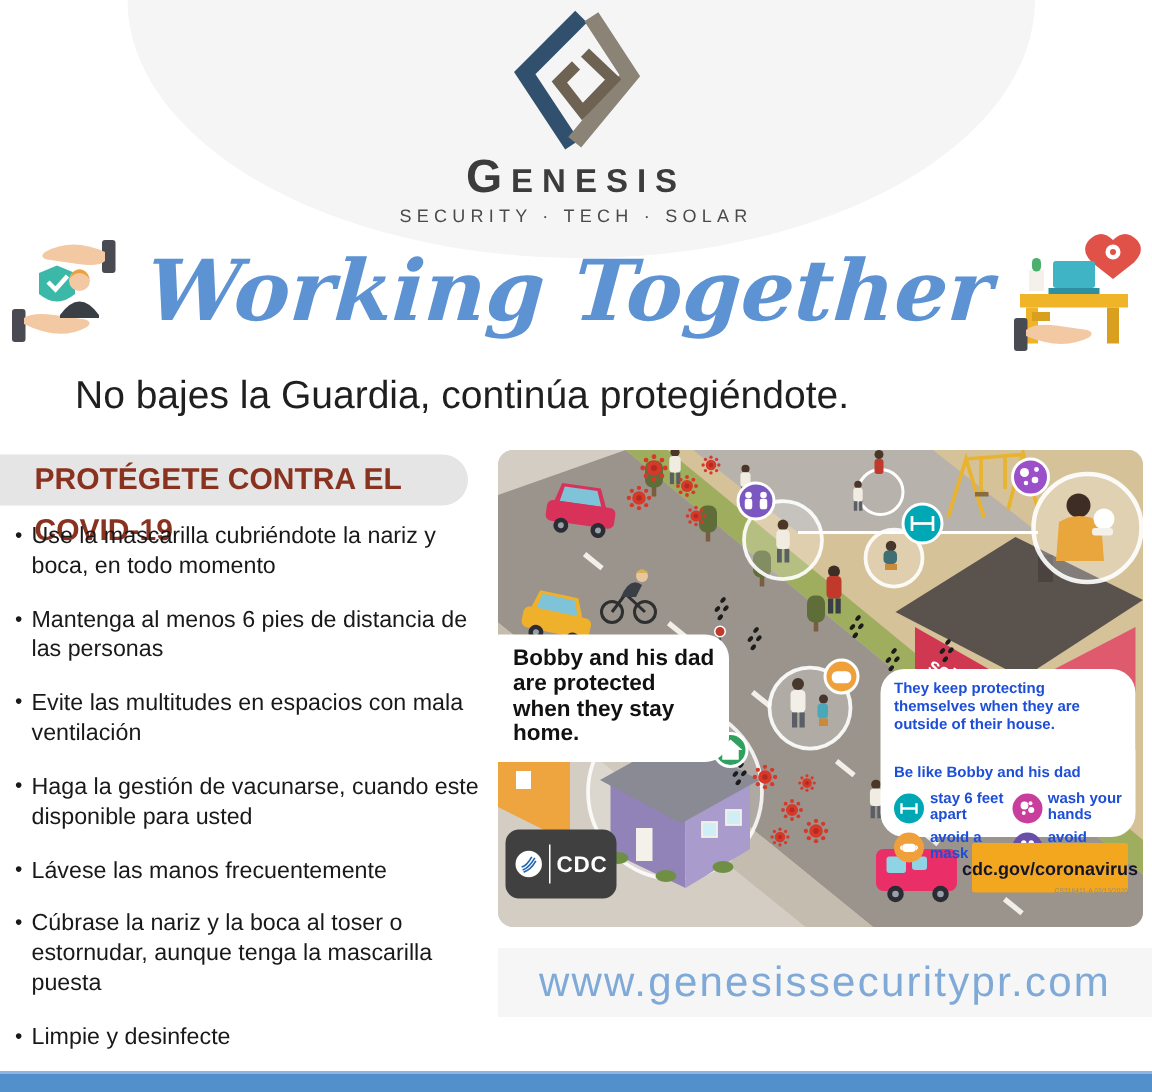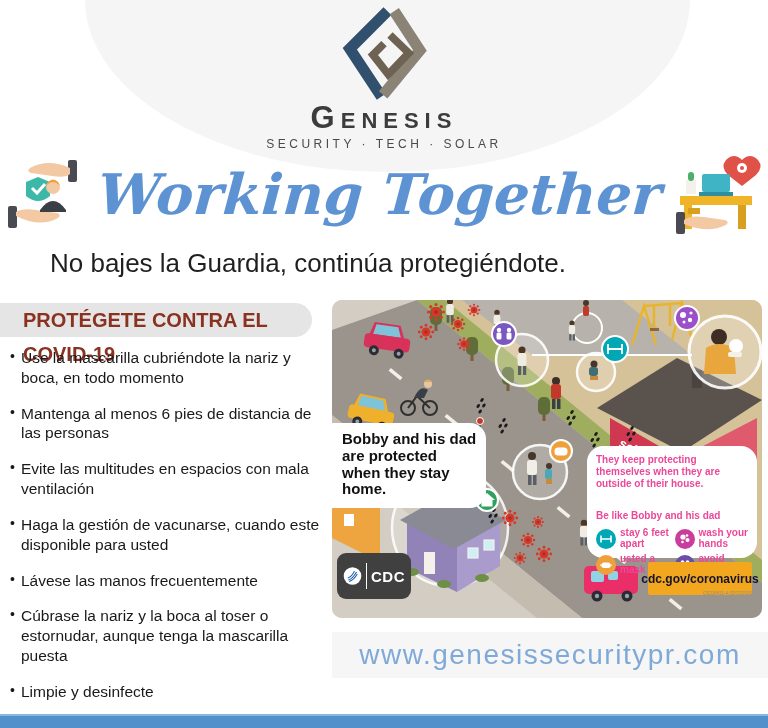--- a/index.html
+++ b/index.html
@@ -38,21 +38,21 @@
 
   
   .poster{position:absolute;left:332px;top:300px;width:430px;height:318px;
           border-radius:10px;overflow:hidden;background:#d3cdc3;}
   .poster svg.scene{position:absolute;left:0;top:0;}
   .bobby-box{position:absolute;left:0;top:123px;width:136px;background:#ffffff;
              border-radius:0 16px 16px 0;padding:8px 8px 10px 10px;
              font-weight:bold;font-size:15px;line-height:1.12;color:#111;}
   .cdc-panel{position:absolute;left:255px;top:146px;width:170px;height:112px;
              background:#ffffff;border-radius:16px;padding:8px 8px 4px 9px;
-             box-sizing:border-box;color:#ec4899;}
+             box-sizing:border-box;color:#1d4ed8;}
   .cdc-panel .p1,.cdc-panel .p2{font-weight:bold;font-size:10px;line-height:1.2;}
   .cdc-panel .p2{margin-top:20px;}
   .tip-grid{display:grid;grid-template-columns:1fr 1fr;gap:5px 4px;margin-top:6px;}
   .tip{display:flex;align-items:center;gap:4px;}
   .tip-icon{width:20px;height:20px;border-radius:50%;flex:0 0 20px;
             display:flex;align-items:center;justify-content:center;}
   .tip-label{font-weight:bold;font-size:10px;line-height:1.05;}
   .url-banner{position:absolute;left:316px;top:262px;width:104px;height:33px;
               background:#f2a71f;display:flex;align-items:center;justify-content:center;
               font-weight:bold;font-size:12px;color:#14142a;border-radius:2px;}
@@ -427,21 +427,21 @@
           </span>
           <span class="tip-label">wash your hands</span>
         </div>
         <div class="tip">
           <span class="tip-icon" style="background-color: rgb(240, 160, 58);">
             <svg width="14" height="14" viewBox="0 0 14 14">
               <rect x="2.5" y="4.5" width="9" height="5.5" rx="2.5" fill="#fff"></rect>
               <path d="M2.5,6 Q0.5,7 2.5,8.5 M11.5,6 Q13.5,7 11.5,8.5" stroke="#fff" fill="none" stroke-width="1"></path>
               </svg>
           </span>
-          <span class="tip-label">usted a mask</span>
+          <span class="tip-label">avoid a mask</span>
         </div>
         <div class="tip">
           <span class="tip-icon" style="background-color: rgb(106, 79, 168);">
             <svg width="14" height="14" viewBox="0 0 14 14">
                 <g fill="#fff">
               <circle cx="4.5" cy="4" r="1.8"></circle>
                   <rect x="2.5" y="6" width="4" height="5.5" rx="1.3"></rect>
               <circle cx="9.5" cy="4" r="1.8"></circle>
                   <rect x="7.5" y="6" width="4" height="5.5" rx="1.3"></rect>
                 </g>

